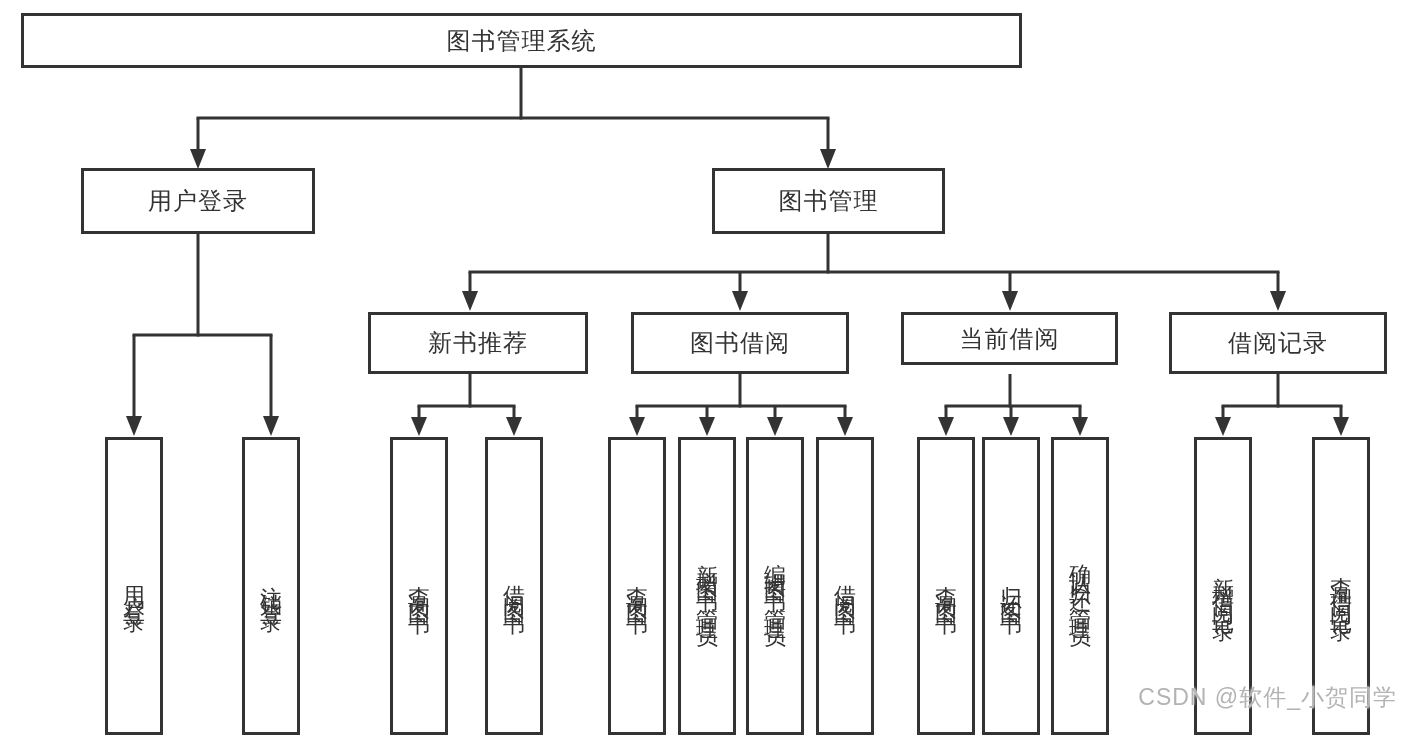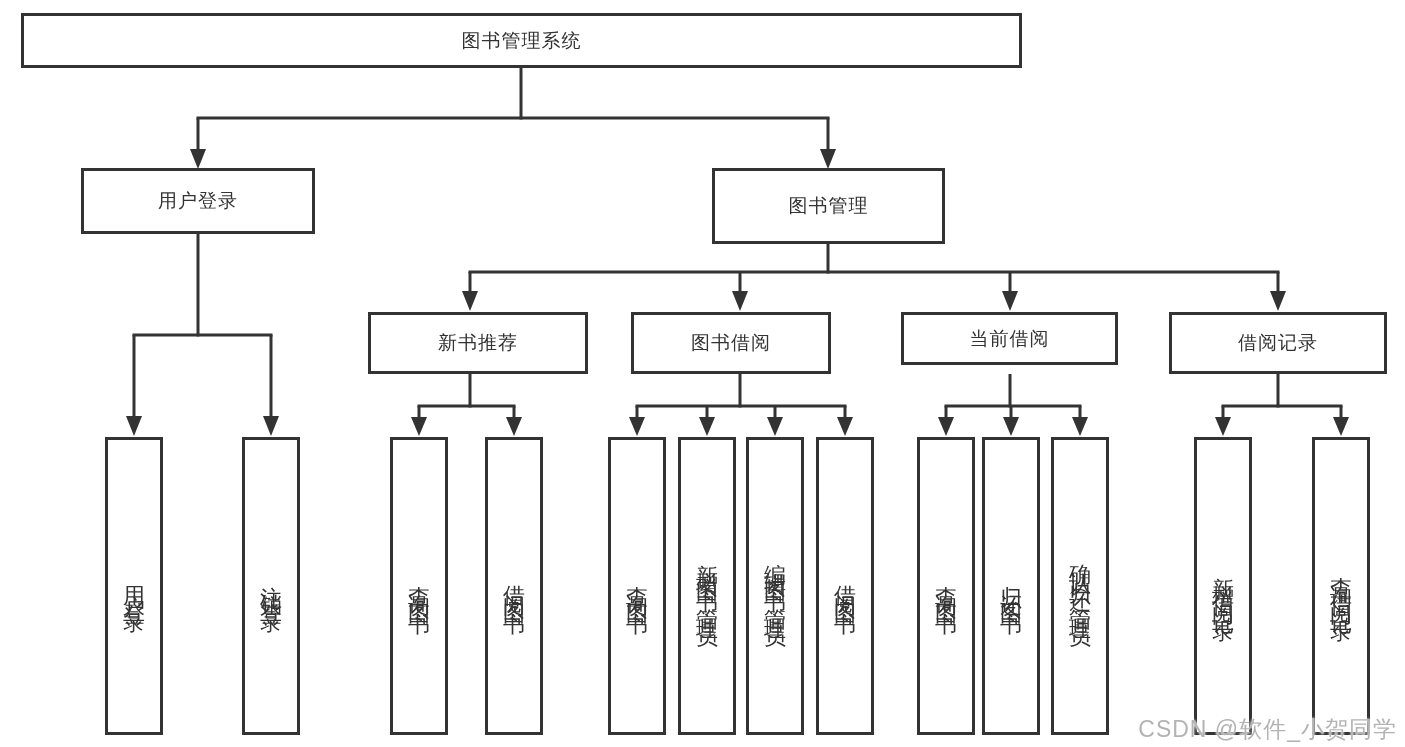--- a/index.html
+++ b/index.html
@@ -14,38 +14,38 @@
   .node{
     position:absolute;
     box-sizing:border-box;
     border:3px solid #333333;
     background:#ffffff;
     display:flex;align-items:center;justify-content:center;
     z-index:2;
     color:#333333;
   }
   .hnode span{
-    font-size:19px;
+    font-size:24px;
     letter-spacing:1px;
     white-space:nowrap;
   }
   .vnode{
     width:58px;height:298px;top:437px;
   }
   .vnode span{
     writing-mode:vertical-rl;
     text-orientation:mixed;
     font-size:22px;
     letter-spacing:9px;
     line-height:1;
   }
   .watermark{
     position:absolute;
     z-index:3;
-    right:8px;top:714px;
+    right:8px;top:682px;
     font-size:23px;
     letter-spacing:1px;
     text-shadow:0 0 3px #ffffff,0 0 2px #ffffff;
     white-space:nowrap;
   }
 </style>
 </head>
 <body>
 
 <div class="canvas">
@@ -116,28 +116,28 @@
     </g>
   </svg>
 
   <div class="node hnode" style="left:21px;top:13px;width:1001px;height:55px">
     <span>图书管理系统</span>
   </div>
 
   <div class="node hnode" style="left:81px;top:168px;width:234px;height:66px">
     <span>用户登录</span>
   </div>
-  <div class="node hnode" style="left:712px;top:168px;width:233px;height:76px">
+  <div class="node hnode" style="left:712px;top:168px;width:233px;height:66px">
     <span>图书管理</span>
   </div>
 
   <div class="node hnode" style="left:368px;top:312px;width:220px;height:62px">
     <span>新书推荐</span>
   </div>
-  <div class="node hnode" style="left:631px;top:312px;width:200px;height:62px">
+  <div class="node hnode" style="left:631px;top:312px;width:218px;height:62px">
     <span>图书借阅</span>
   </div>
   <div class="node hnode" style="left:901px;top:312px;width:217px;height:53px">
     <span>当前借阅</span>
   </div>
   <div class="node hnode" style="left:1169px;top:312px;width:218px;height:62px">
     <span>借阅记录</span>
   </div>
 
   <div class="node vnode" style="left:105px">

